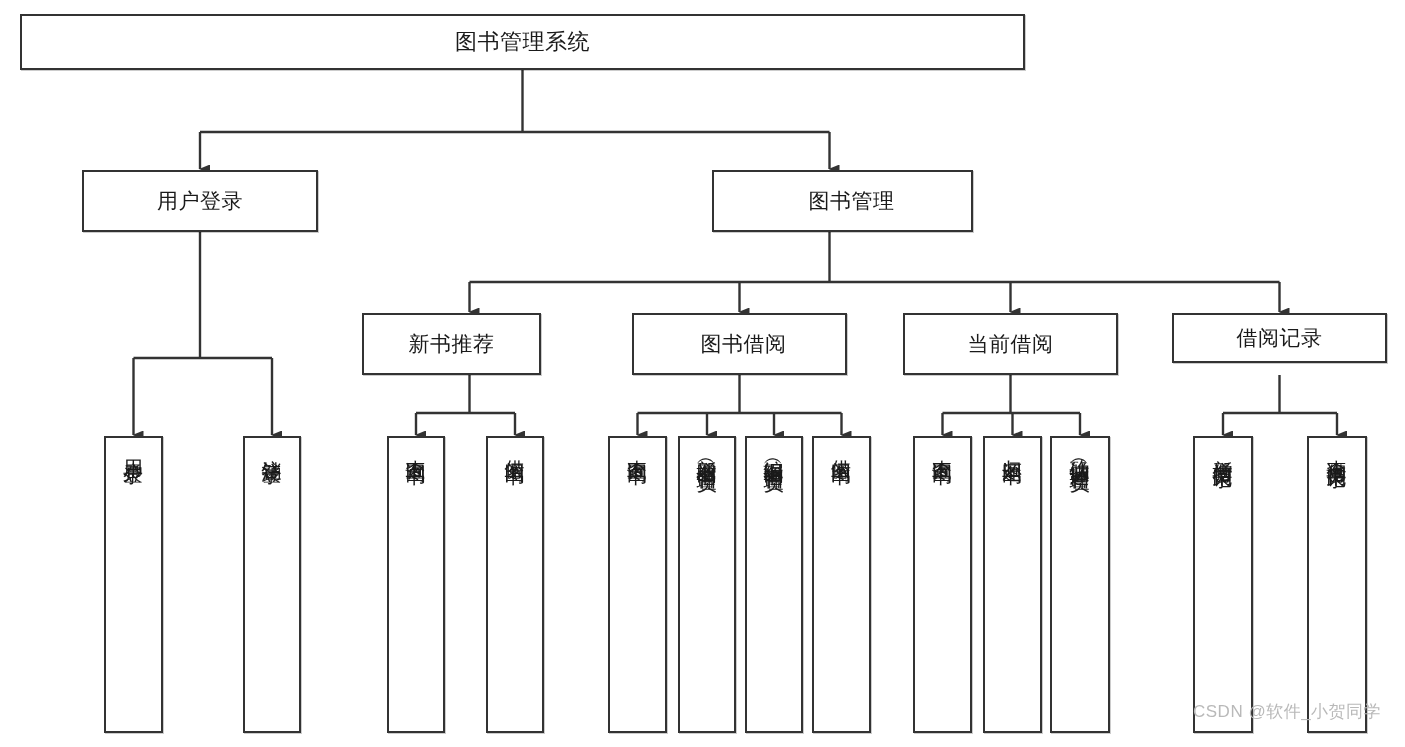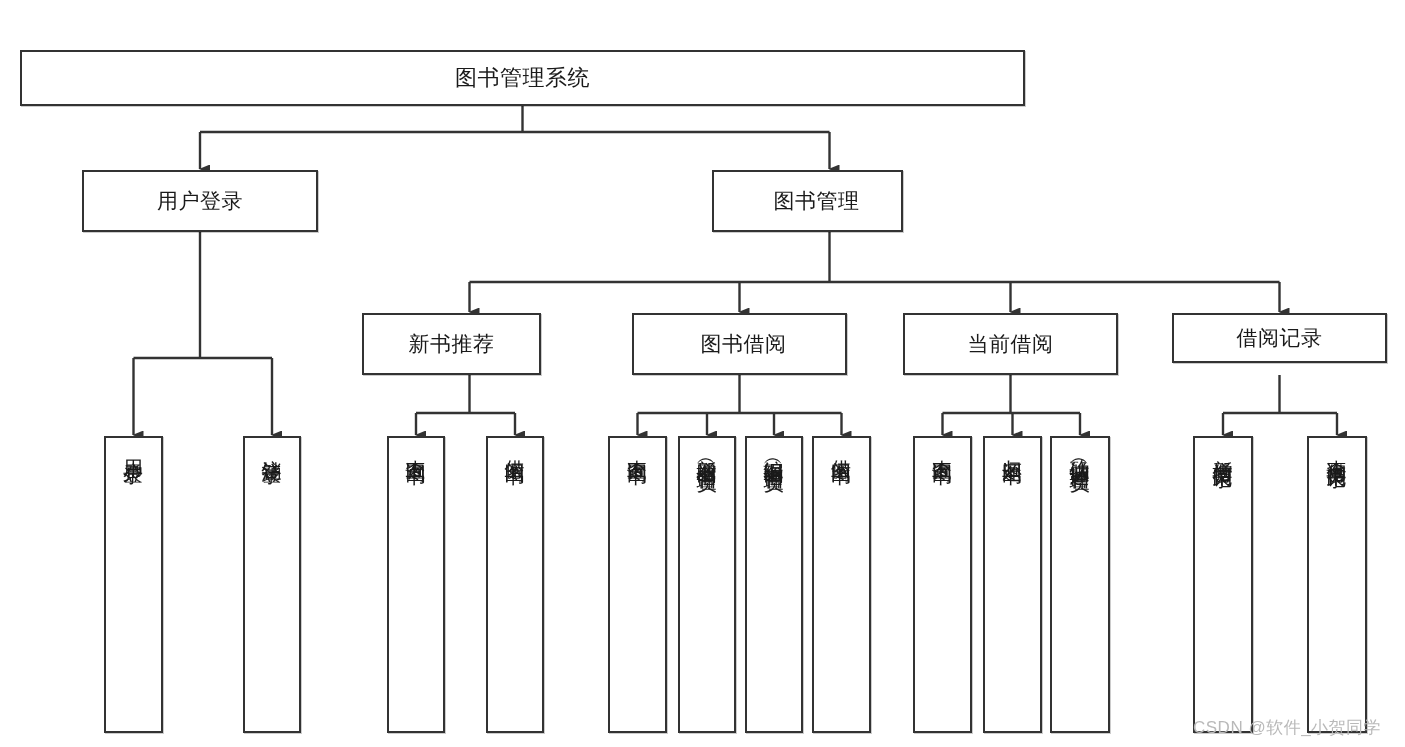--- a/index.html
+++ b/index.html
@@ -110,27 +110,27 @@
         <line x1="1012.5" y1="413" x2="1012.5" y2="435" stroke="#333333" stroke-width="2.4" marker-end="url(#arrowhead)"></line>
         <line x1="1080" y1="413" x2="1080" y2="435" stroke="#333333" stroke-width="2.4" marker-end="url(#arrowhead)"></line>
         <line x1="1279.5" y1="375" x2="1279.5" y2="413" stroke="#333333" stroke-width="2.4"></line>
         <line x1="1223" y1="413" x2="1337" y2="413" stroke="#333333" stroke-width="2.4"></line>
         <line x1="1223" y1="413" x2="1223" y2="435" stroke="#333333" stroke-width="2.4" marker-end="url(#arrowhead)"></line>
         <line x1="1337" y1="413" x2="1337" y2="435" stroke="#333333" stroke-width="2.4" marker-end="url(#arrowhead)"></line>
       </g>
   </svg>
 
   <div id="node-layer">
-      <div class="node horiz root" style="left: 20px; top: 14px; width: 1005px; height: 56px; margin-top: 36px;">
+      <div class="node horiz root" style="left: 20px; top: 14px; width: 1005px; height: 56px;">
         <span class="label">图书管理系统</span>
       </div>
       <div class="node horiz" style="left: 82px; top: 170px; width: 236px; height: 62px;">
         <span class="label">用户登录</span>
       </div>
-      <div class="node horiz" style="left: 712px; top: 170px; width: 191px; height: 62px; padding-left: 18px;">
+      <div class="node horiz" style="left: 712px; top: 170px; width: 261px; height: 62px; padding-left: 18px;">
         <span class="label">图书管理</span>
       </div>
       <div class="node horiz" style="left: 362px; top: 313px; width: 179px; height: 62px;">
         <span class="label">新书推荐</span>
       </div>
       <div class="node horiz" style="left: 632px; top: 313px; width: 215px; height: 62px; padding-left: 8px;">
         <span class="label">图书借阅</span>
       </div>
       <div class="node horiz" style="left: 903px; top: 313px; width: 215px; height: 62px;">
         <span class="label">当前借阅</span>
@@ -172,14 +172,14 @@
         <span class="label">确认归还（管理员）</span>
       </div>
       <div class="node vert" style="left: 1193px; top: 436px; width: 60px; height: 297px;">
         <span class="label">新增借阅记录</span>
       </div>
       <div class="node vert" style="left: 1307px; top: 436px; width: 60px; height: 297px;">
         <span class="label">查询借阅记录</span>
       </div>
     </div>
 
-  <div class="watermark" style="left: 1193px; top: 716px;">CSDN @软件_小贺同学</div>
+  <div class="watermark" style="left: 1193px; top: 700px;">CSDN @软件_小贺同学</div>
 </div>
 
 </body></html>

